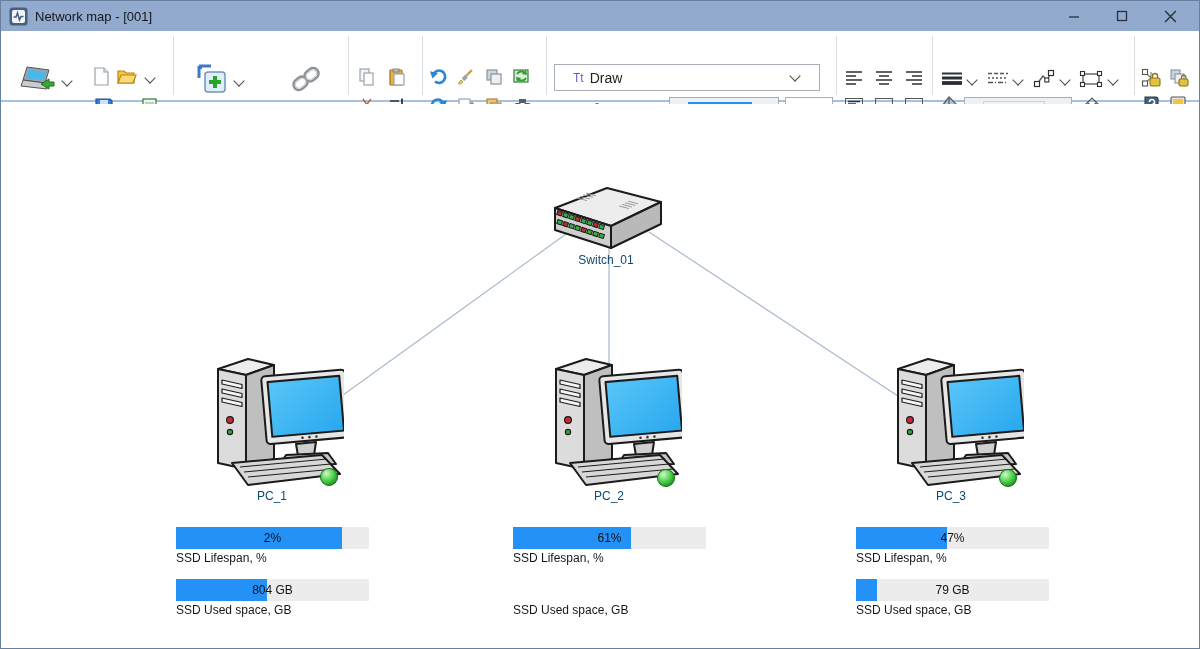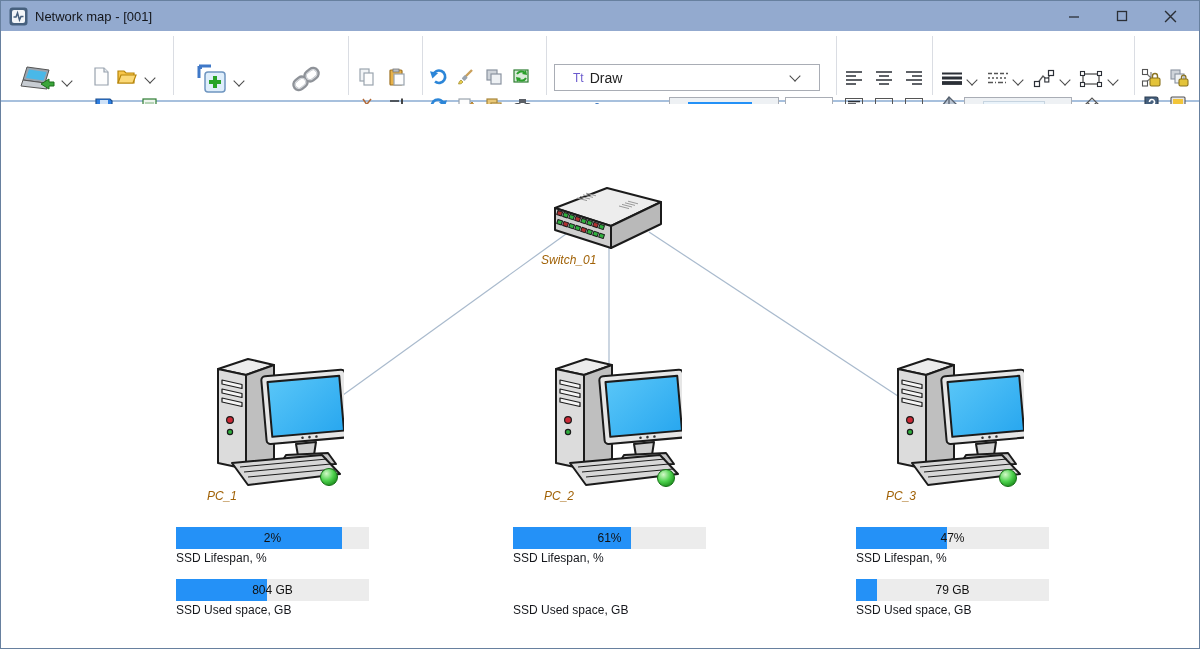--- a/index.html
+++ b/index.html
@@ -20,21 +20,21 @@
   .chev{width:7px;height:7px;border-right:1.5px solid #4a4a4a;border-bottom:1.5px solid #4a4a4a;
     transform:rotate(45deg);display:inline-block;}
   .combo{position:absolute;border:1px solid #a9adb5;background:#fff;display:flex;align-items:center;
     box-sizing:border-box;padding:0 18px;}
   .combo .chev{margin-left:auto;margin-right:2px;margin-top:-3px;}
   .fontglyph{font-size:14px;color:#222;}
   .btnletter{font-size:15px;color:#2f6db8;width:26px;height:24px;display:flex;align-items:center;justify-content:center;}
   
   .canvas{position:absolute;left:0;right:0;top:103px;bottom:0;background:#fff;}
   .abs{position:absolute;}
-  .nodelabel{position:absolute;font-size:12px;color:#a16207;text-align:left;width:130px;font-style:italic;}
+  .nodelabel{position:absolute;font-size:12px;color:#0c4a6e;text-align:center;width:130px;}
   .bar{position:absolute;width:193px;height:22px;background:var(--bar_bg);}
   .bar .fill{position:absolute;left:0;top:0;bottom:0;background:var(--bar_fill);}
   .bar .val{position:absolute;inset:0;text-align:center;line-height:22px;font-size:12px;color:#111;}
   .caption{position:absolute;width:193px;text-align:left;font-size:12px;color:#15171c;}
 </style>
 </head>
 <body>
 
 <svg width="0" height="0" style="position:absolute">
   <defs>

